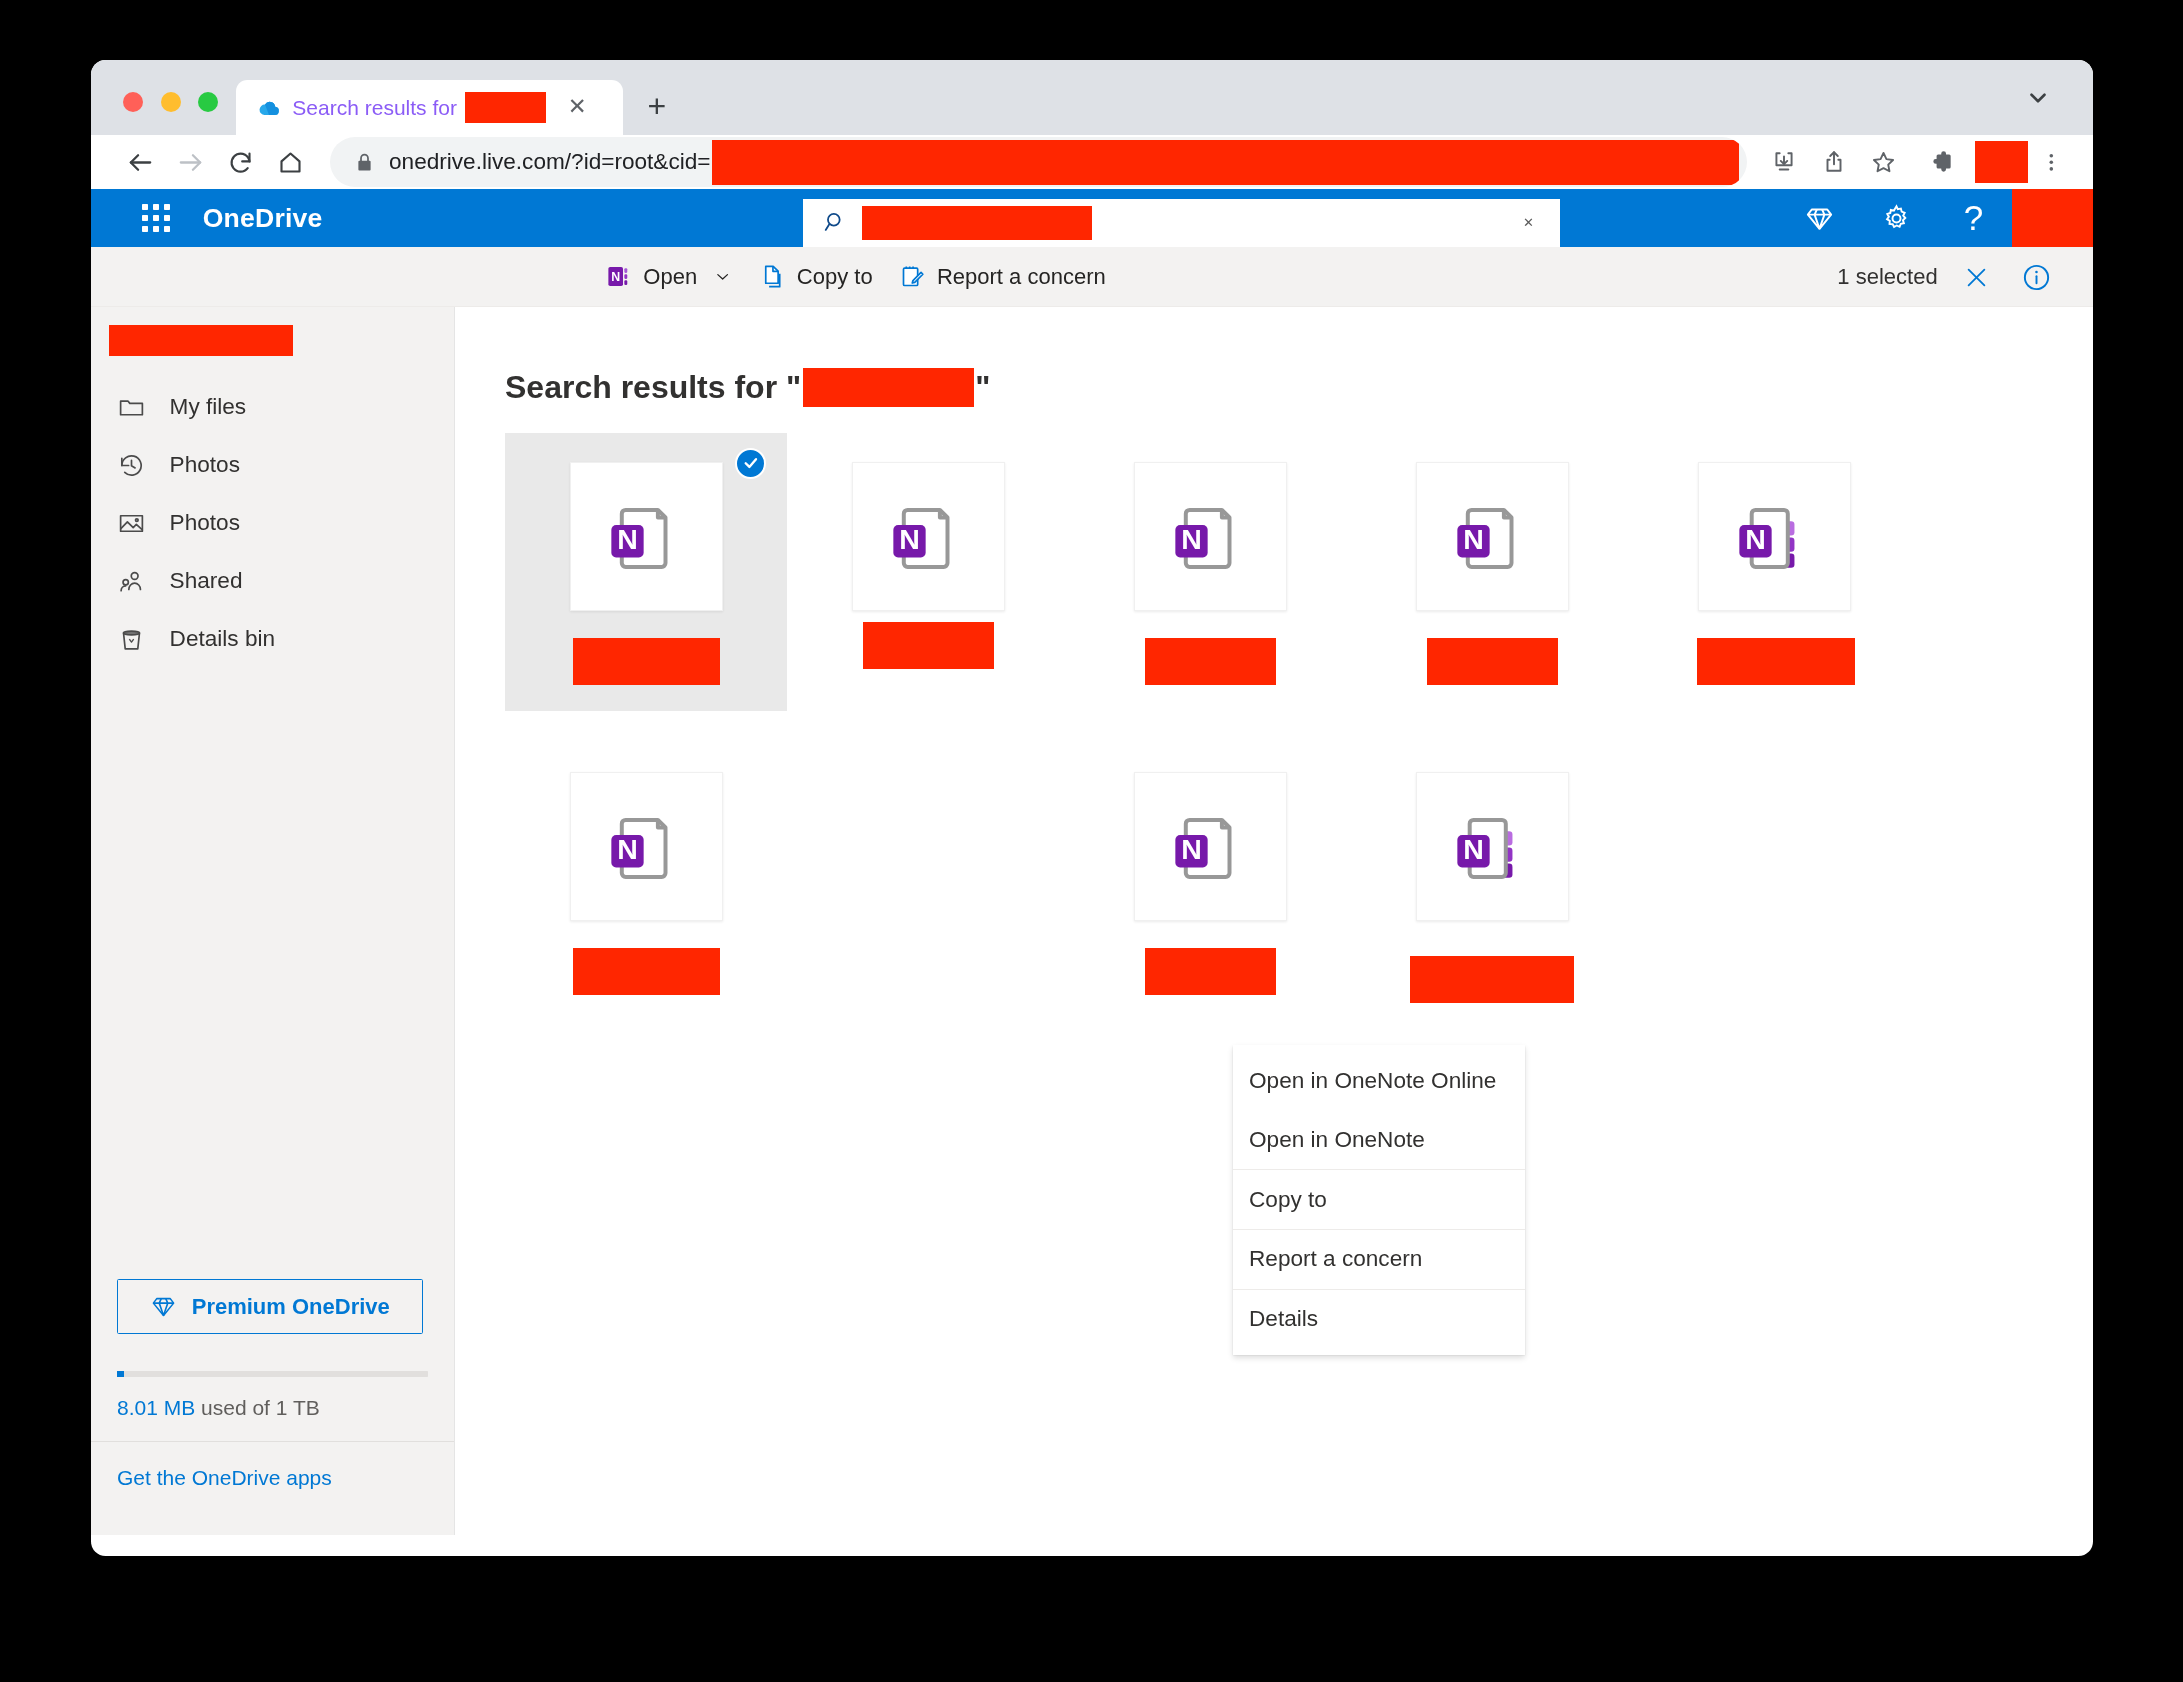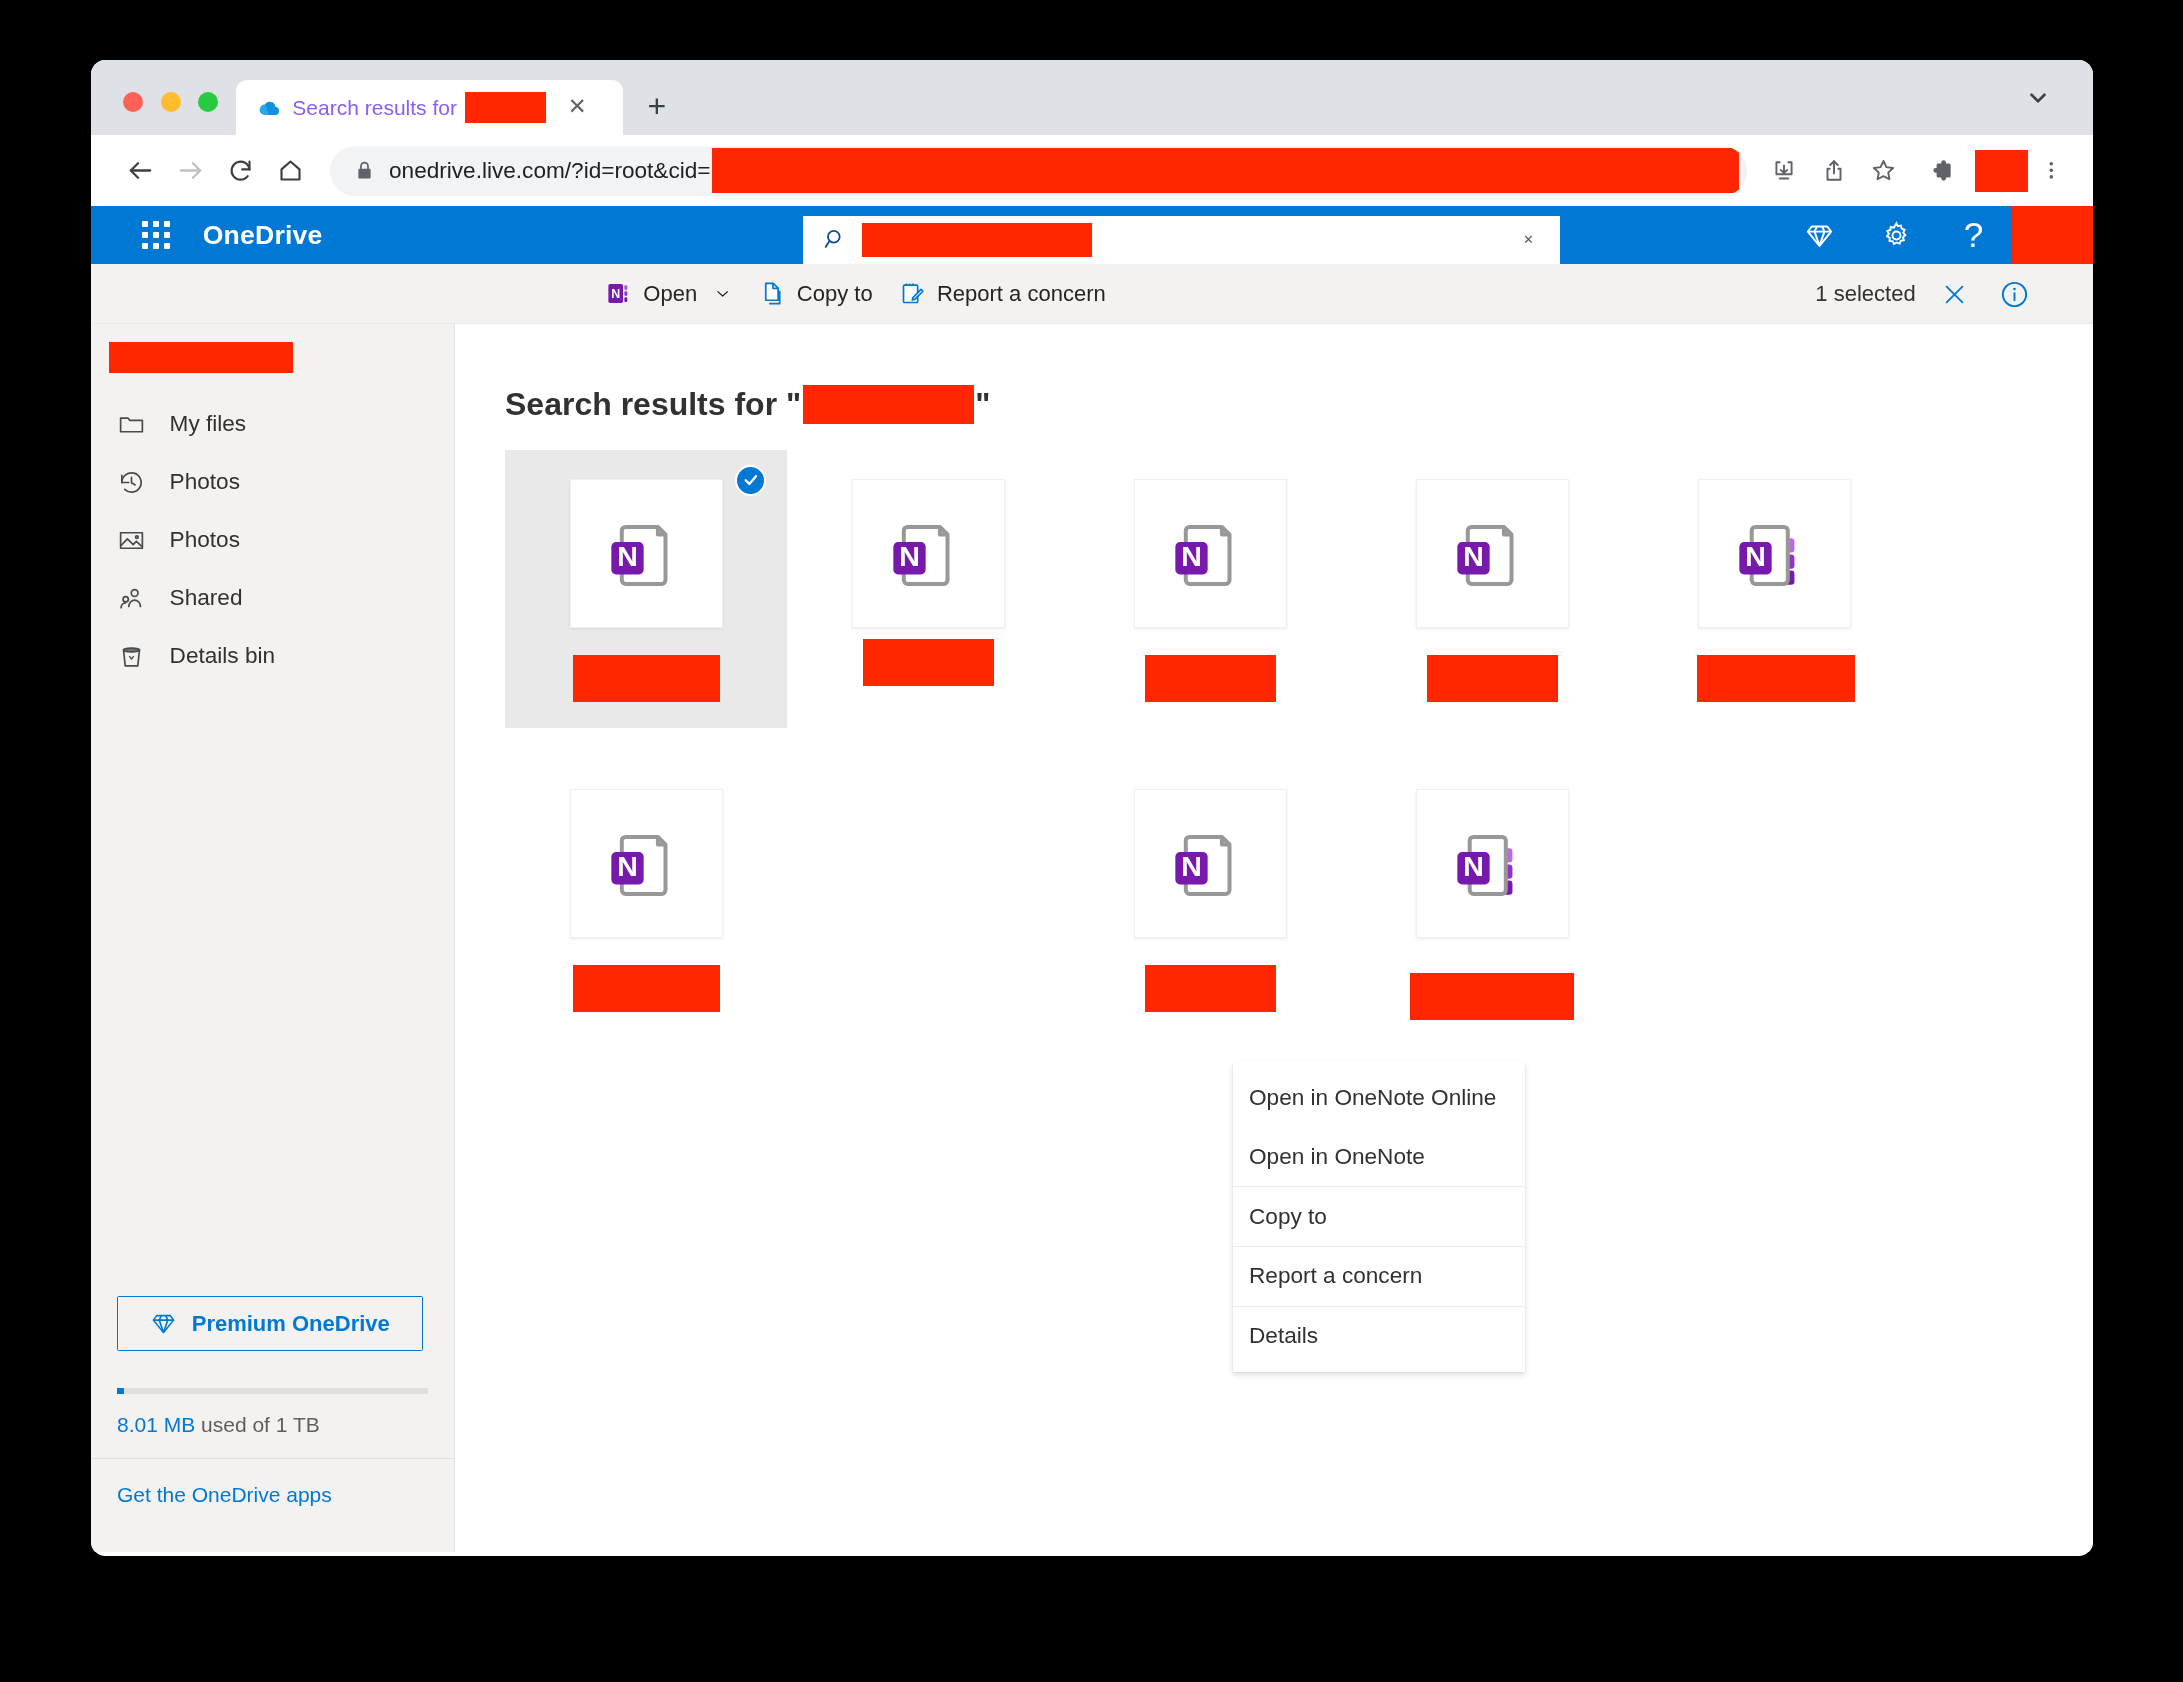--- a/index.html
+++ b/index.html
@@ -65,21 +65,21 @@
     color: #3c4043; font-size: 32px; font-weight: 300; line-height: 1;
   }
   #tab-list-chevron {
     position: absolute; right: 39px; bottom: 21px;
     width: 32px; height: 32px;
     display: flex; align-items: center; justify-content: center;
   }
 
   
   #nav-bar {
-    height: 71px; background: #fff;
+    height: 54px; background: #fff;
     display: flex; align-items: center;
     padding: 0 18px 0 24px; gap: 0;
   }
   .nav-btn {
     width: 50px; height: 50px; flex: 0 0 auto;
     display: flex; align-items: center; justify-content: center;
     color: #3c4043;
   }
   .nav-btn.disabled { color: #bdc1c6; }
   #omnibox {
@@ -144,21 +144,21 @@
     border-bottom: 0.8px solid #edebe9;
   }
   #cmd-left { display: flex; align-items: center; margin-left: 501px; gap: 0; }
   .cmd-btn {
     display: flex; align-items: center; gap: 11.3px;
     padding: 0 13px; height: 50px;
     font-size: 22px; color: #252423;
   }
   .cmd-ico { display: flex; align-items: center; }
   #cmd-right {
-    position: absolute; right: 58px; top: 0; height: 60px;
+    position: absolute; right: 36px; top: 0; height: 60px;
     display: flex; align-items: center; gap: 17.7px;
   }
   #selected-count { font-size: 22px; color: #323130; }
   .cmd-right-ico { width: 42px; height: 42px; display:flex;align-items:center;justify-content:center; color:#0078d4;}
 
   
   #app-body { display: flex; height: 1228px; background: #fff; }
 
   #sidebar {
     width: 364px; flex: 0 0 364px;

